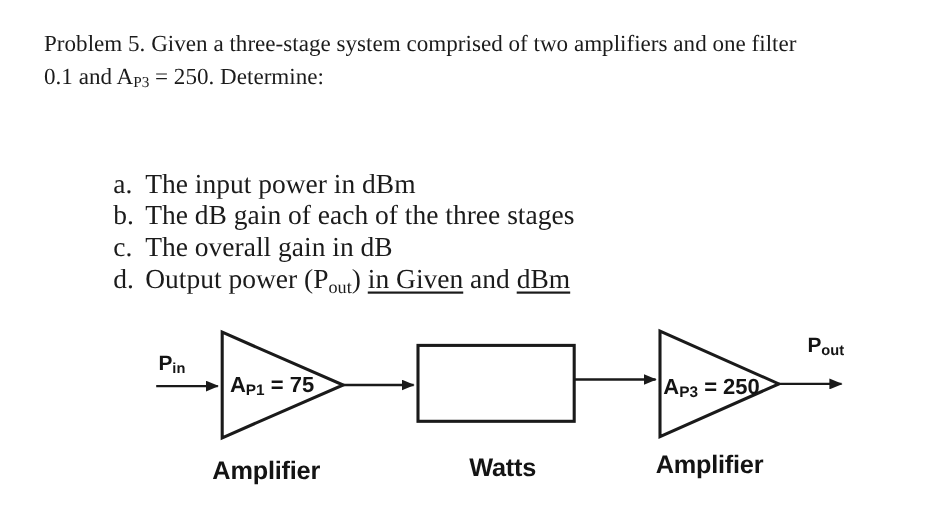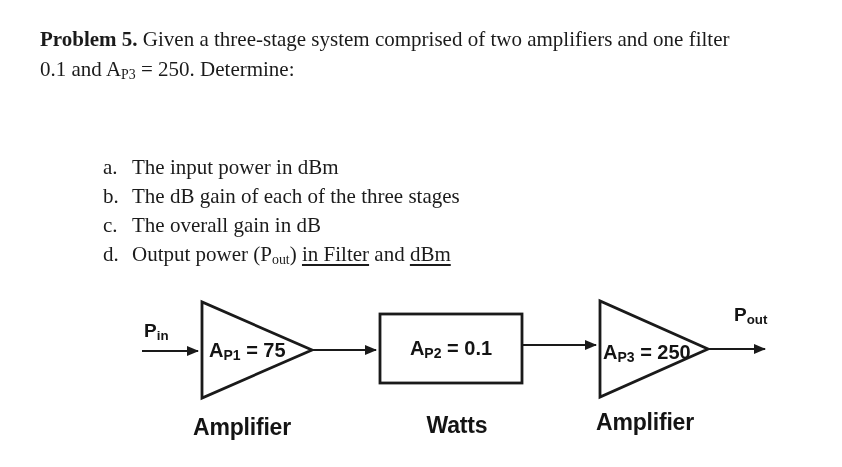--- a/index.html
+++ b/index.html
@@ -3,30 +3,30 @@
 <meta charset="utf-8">
 <style>
   html,body { margin:0; padding:0; background:#fff; }
   .page {
     position:relative; width:842px; height:467px; background:#ffffff;
     font-family:"Liberation Serif", serif; color:#1b1b1b; overflow:hidden;
   }
   
   .statement { position:absolute; left:40px; top:24px; width:780px; font-size:21px; line-height:30px; }
   .s-line { white-space:nowrap; }
-  .b { font-weight:bold; }
+  .b { font-weight:normal; }
   .ssub { font-size:0.66em; position:relative; top:0.24em; }
   .misspell {
     text-decoration:underline; text-decoration-style:wavy;
     text-decoration-color:#3f3f3f; text-decoration-thickness:1px;
     text-underline-offset:4px;
   }
   .uline { text-decoration:underline; text-decoration-thickness:1.5px; text-underline-offset:3px; }
   
-  .qlist { position:absolute; left:103px; top:153px; font-size:21px; line-height:29px; }
+  .qlist { position:absolute; left:103px; top:153px; font-size:25px; line-height:29px; }
   .q-letter { display:inline-block; width:29px; }
   
   .diagram-svg { position:absolute; left:0; top:0; }
   .dlabel {
     position:absolute; font-family:"Liberation Sans", sans-serif; font-weight:bold;
     color:#141414; font-size:20px; white-space:nowrap; line-height:22px;
   }
   .dsub { font-size:0.7em; vertical-align:-0.22em; }
   .plabel { font-size:19px; }
   .caption { font-size:23px; width:110px; text-align:center; letter-spacing:-0.2px; }
@@ -46,21 +46,21 @@
 
   <div class="statement">
     <div class="s-line"><span class="b">Problem 5.</span><span> Given a three-stage system comprised of two amplifiers and one filter</span></div>
     <div class="s-line"><span>0.1 and A</span><span class="ssub">P3</span><span> = 250. Determine:</span></div>
   </div>
 
   <div class="qlist">
     <div class="q-row"><span class="q-letter">a.</span><span>The input power in dBm</span></div>
     <div class="q-row"><span class="q-letter">b.</span><span>The dB gain of each of the three stages</span></div>
     <div class="q-row"><span class="q-letter">c.</span><span>The overall gain in dB</span></div>
-    <div class="q-row"><span class="q-letter">d.</span><span><span>Output power (P</span><span class="ssub">out</span><span>) </span><span class="uline">in Filter</span><span> and </span><span class="uline">dBm</span></span></div>
+    <div class="q-row"><span class="q-letter">d.</span><span><span>Output power (P</span><span class="ssub">out</span><span>) </span><span class="uline">in Given</span><span> and </span><span class="uline">dBm</span></span></div>
   </div>
 
   <svg class="diagram-svg" width="842" height="467" viewBox="0 0 842 467" xmlns="http://www.w3.org/2000/svg">
     <defs>
       <marker id="arrow" viewBox="0 0 12 10" refX="11" refY="5" markerWidth="12" markerHeight="10" orient="auto" markerUnits="userSpaceOnUse">
         <path d="M0,0 L12,5 L0,10 z" fill="#1a1a1a"></path>
       </marker>
     </defs>
 
     <line x1="142" y1="351" x2="198" y2="351" stroke="#1a1a1a" stroke-width="2.2" marker-end="url(#arrow)"></line>
@@ -75,20 +75,19 @@
 
     <polygon points="600,301 600,397 708,349" fill="#ffffff" stroke="#1a1a1a" stroke-width="2.8" stroke-linejoin="miter"></polygon>
 
     <line x1="708" y1="349" x2="765" y2="349" stroke="#1a1a1a" stroke-width="2.2" marker-end="url(#arrow)"></line>
   </svg>
 
   <div class="dlabel plabel lbl-pin"><span>P</span><span class="dsub">in</span></div>
   <div class="dlabel plabel lbl-pout"><span>P</span><span class="dsub">out</span></div>
 
   <div class="dlabel lbl-a1"><span>A</span><span class="dsub">P1</span><span> = 75</span></div>
-  <div class="dlabel lbl-a2"><span>A</span><span class="dsub">P2</span><span> = 0.1</span></div>
   <div class="dlabel lbl-a3"><span>A</span><span class="dsub">P3</span><span> = 250</span></div>
 
   <div class="dlabel caption cap-1">Amplifier</div>
   <div class="dlabel caption cap-2">Watts</div>
   <div class="dlabel caption cap-3">Amplifier</div>
 
 </div>
 
 </body></html>

